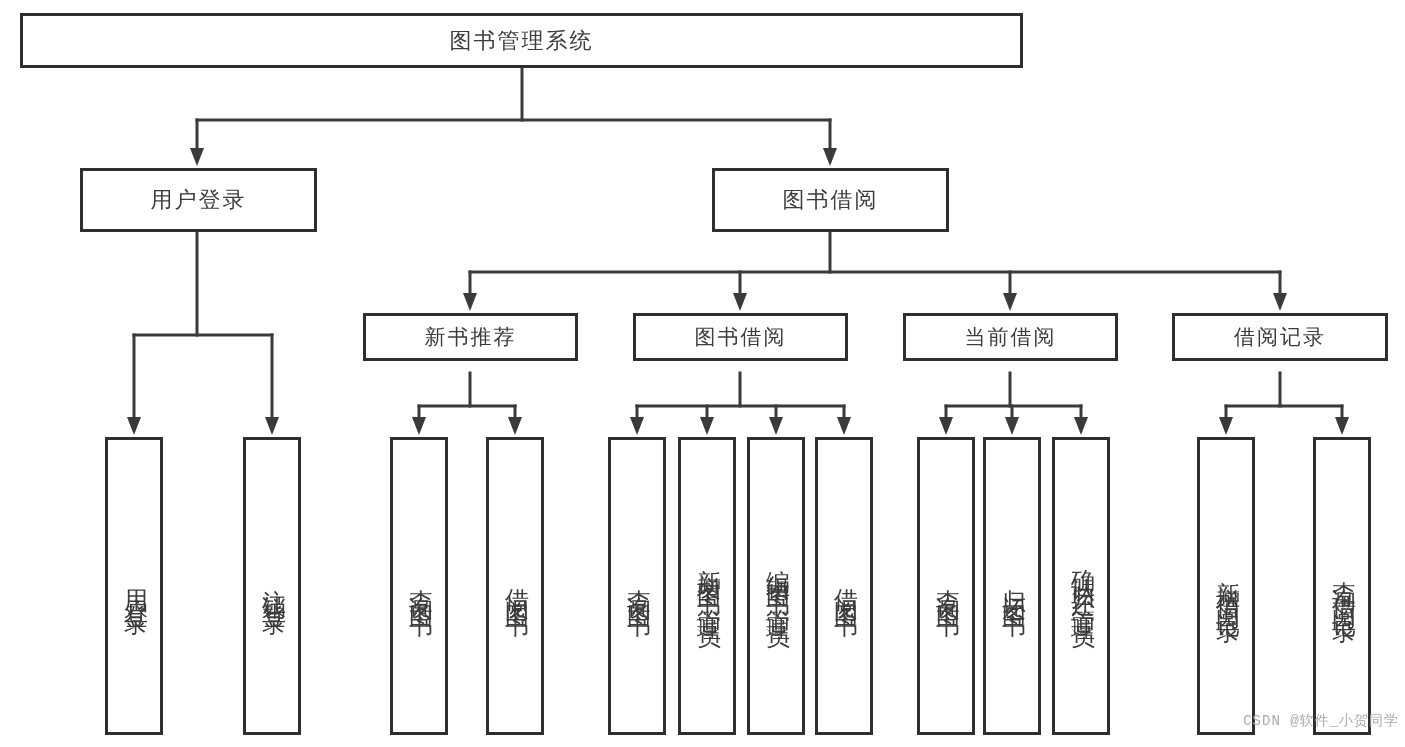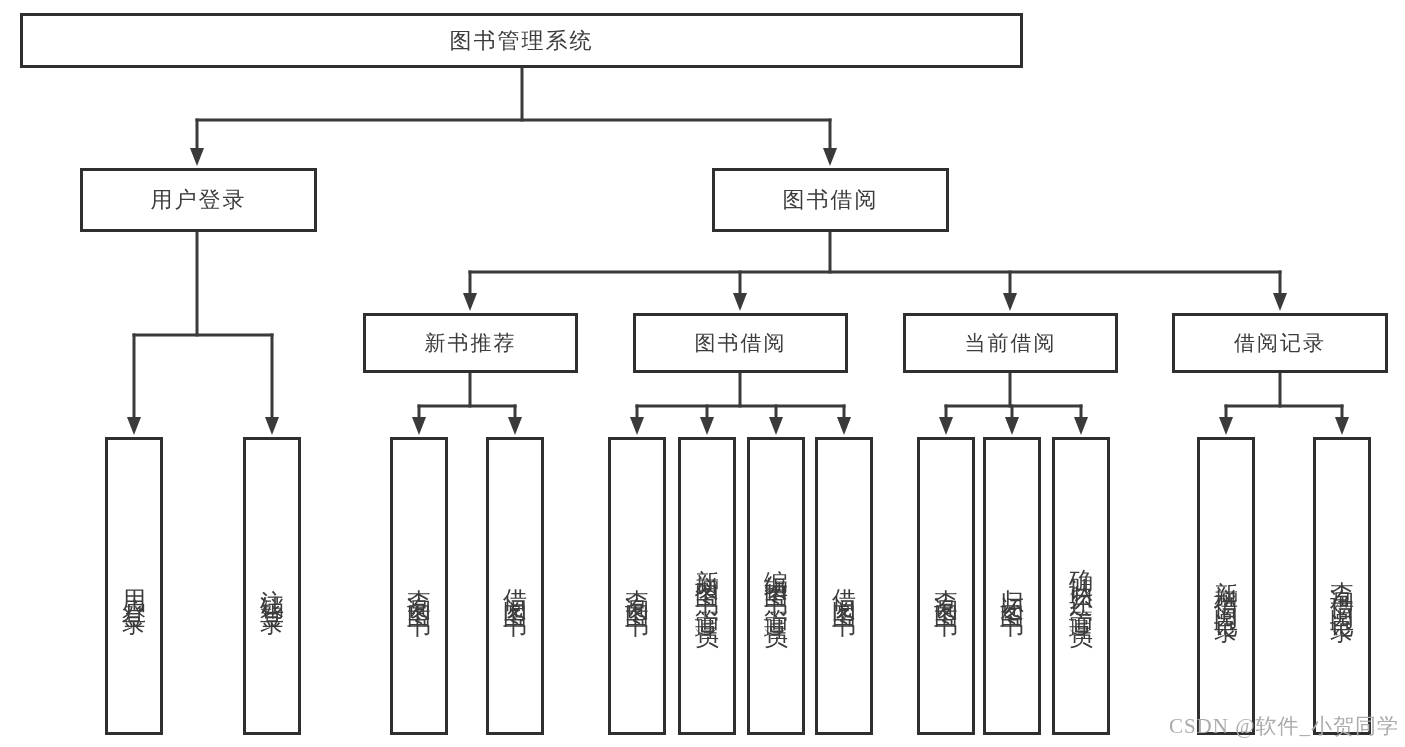--- a/index.html
+++ b/index.html
@@ -2,21 +2,21 @@
 <html><head>
 <meta charset="utf-8">
 <style>
   html, body { margin: 0; padding: 0; background: #ffffff; }
   * { box-sizing: border-box; }
   #canvas {
     position: relative;
     width: 1405px;
     height: 747px;
     background: #ffffff;
-    font-family: Liberation Serif, serif;
+    font-family: Liberation Mono, monospace;
     color: #3c3c3c;
     overflow: hidden;
   }
   #connector-layer {
     position: absolute;
     left: 0; top: 0;
     width: 1405px; height: 747px;
   }
   #connector-layer line {
     stroke: #3a3a3a;
@@ -32,21 +32,21 @@
     background: #ffffff;
     border: 3px solid #2f2f2f;
     display: flex;
     align-items: center;
     justify-content: center;
     letter-spacing: 2px;
     font-size: 22px;
   }
   .lvl1 { left: 20px; top: 13px; width: 1003px; height: 55px; }
   .lvl2 { top: 168px; width: 237px; height: 64px; }
-  .lvl3 { top: 313px; width: 215px; height: 60px; font-size: 21px; }
+  .lvl3 { top: 313px; width: 215px; height: 48px; font-size: 21px; }
   .vbox {
     position: absolute;
     top: 437px;
     width: 58px;
     height: 298px;
     background: #ffffff;
     border: 3px solid #2f2f2f;
     display: flex;
     align-items: center;
     justify-content: center;
@@ -57,21 +57,21 @@
     text-orientation: mixed;
     font-size: 24px;
     letter-spacing: 8px;
     line-height: 1;
     white-space: nowrap;
   }
   #watermark {
     position: absolute;
     right: 6px;
     top: 712px;
-    font-size: 21px;
+    font-size: 14px;
     color: #ababab;
     letter-spacing: 1px;
     z-index: 5;
   }
 </style>
 </head>
 <body>
 
 <div id="canvas">
 

